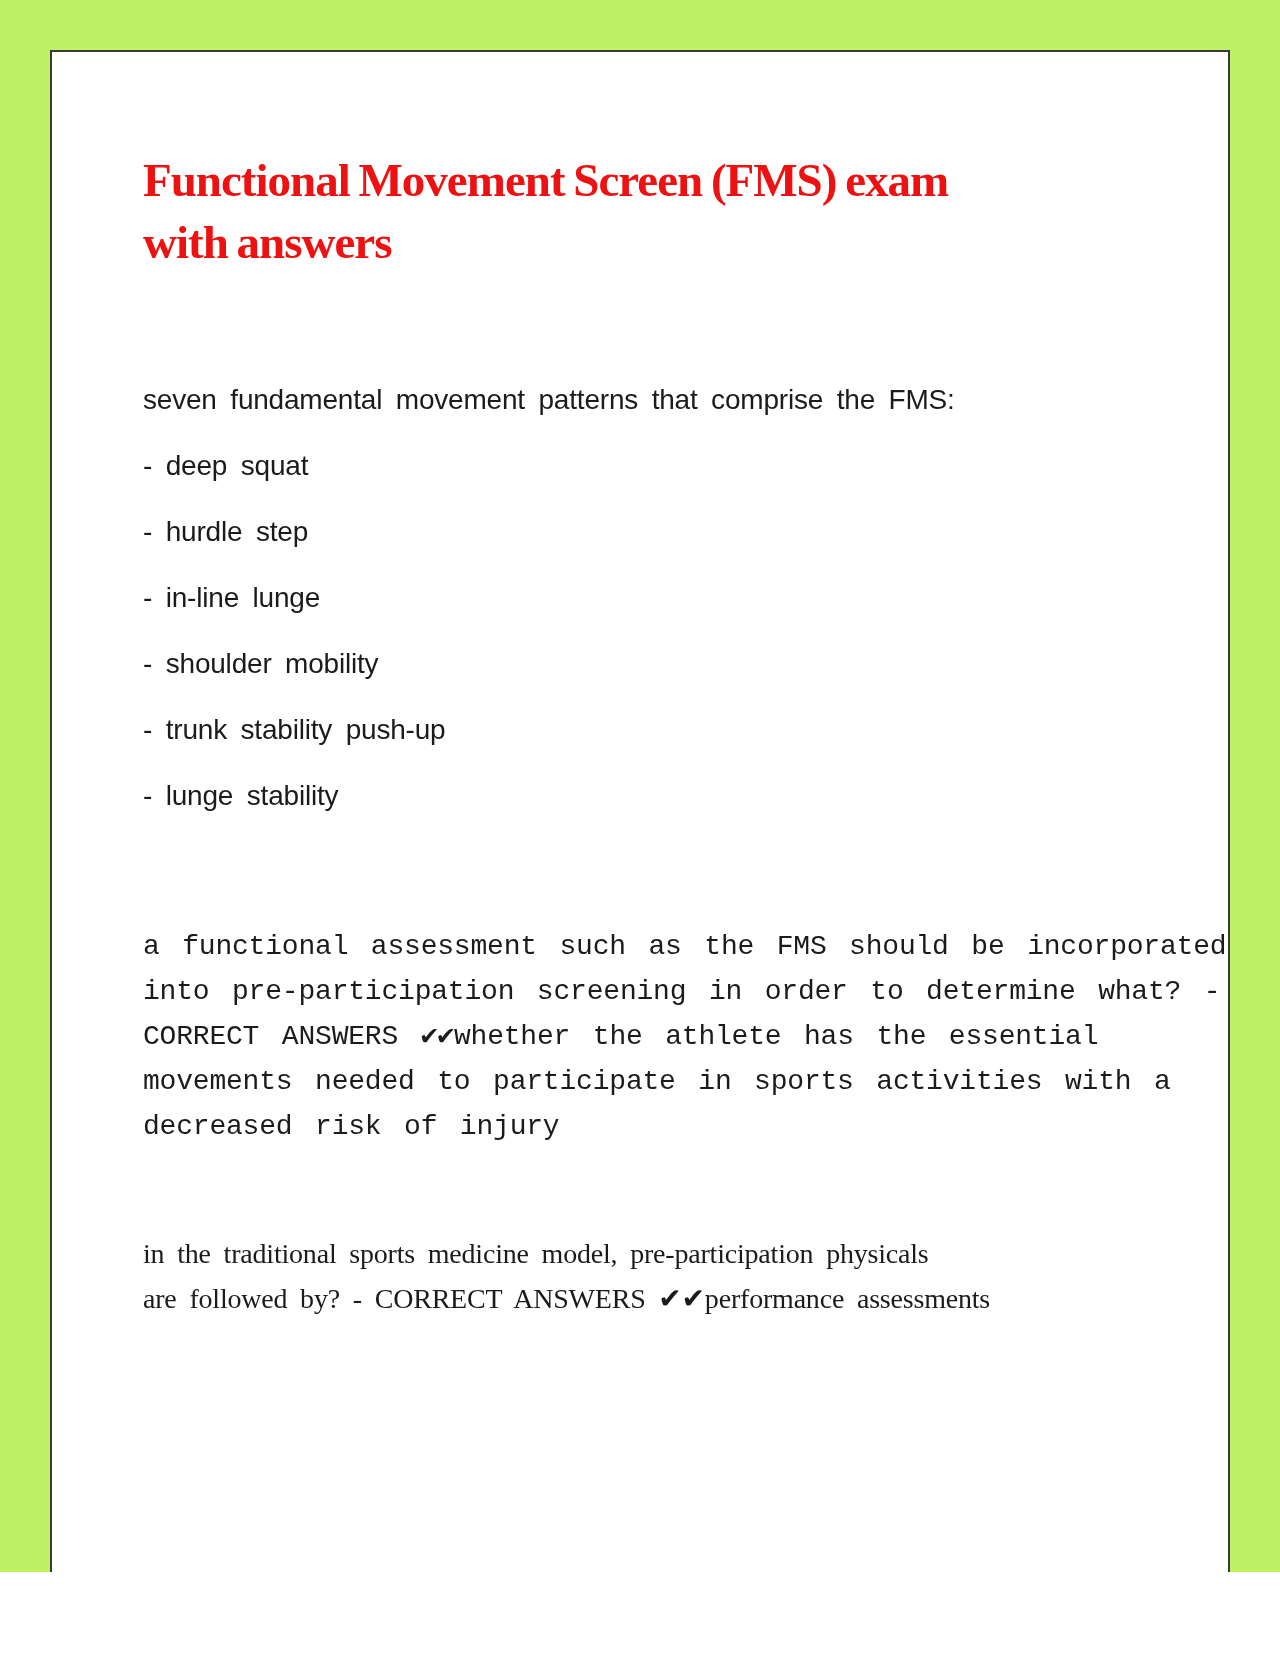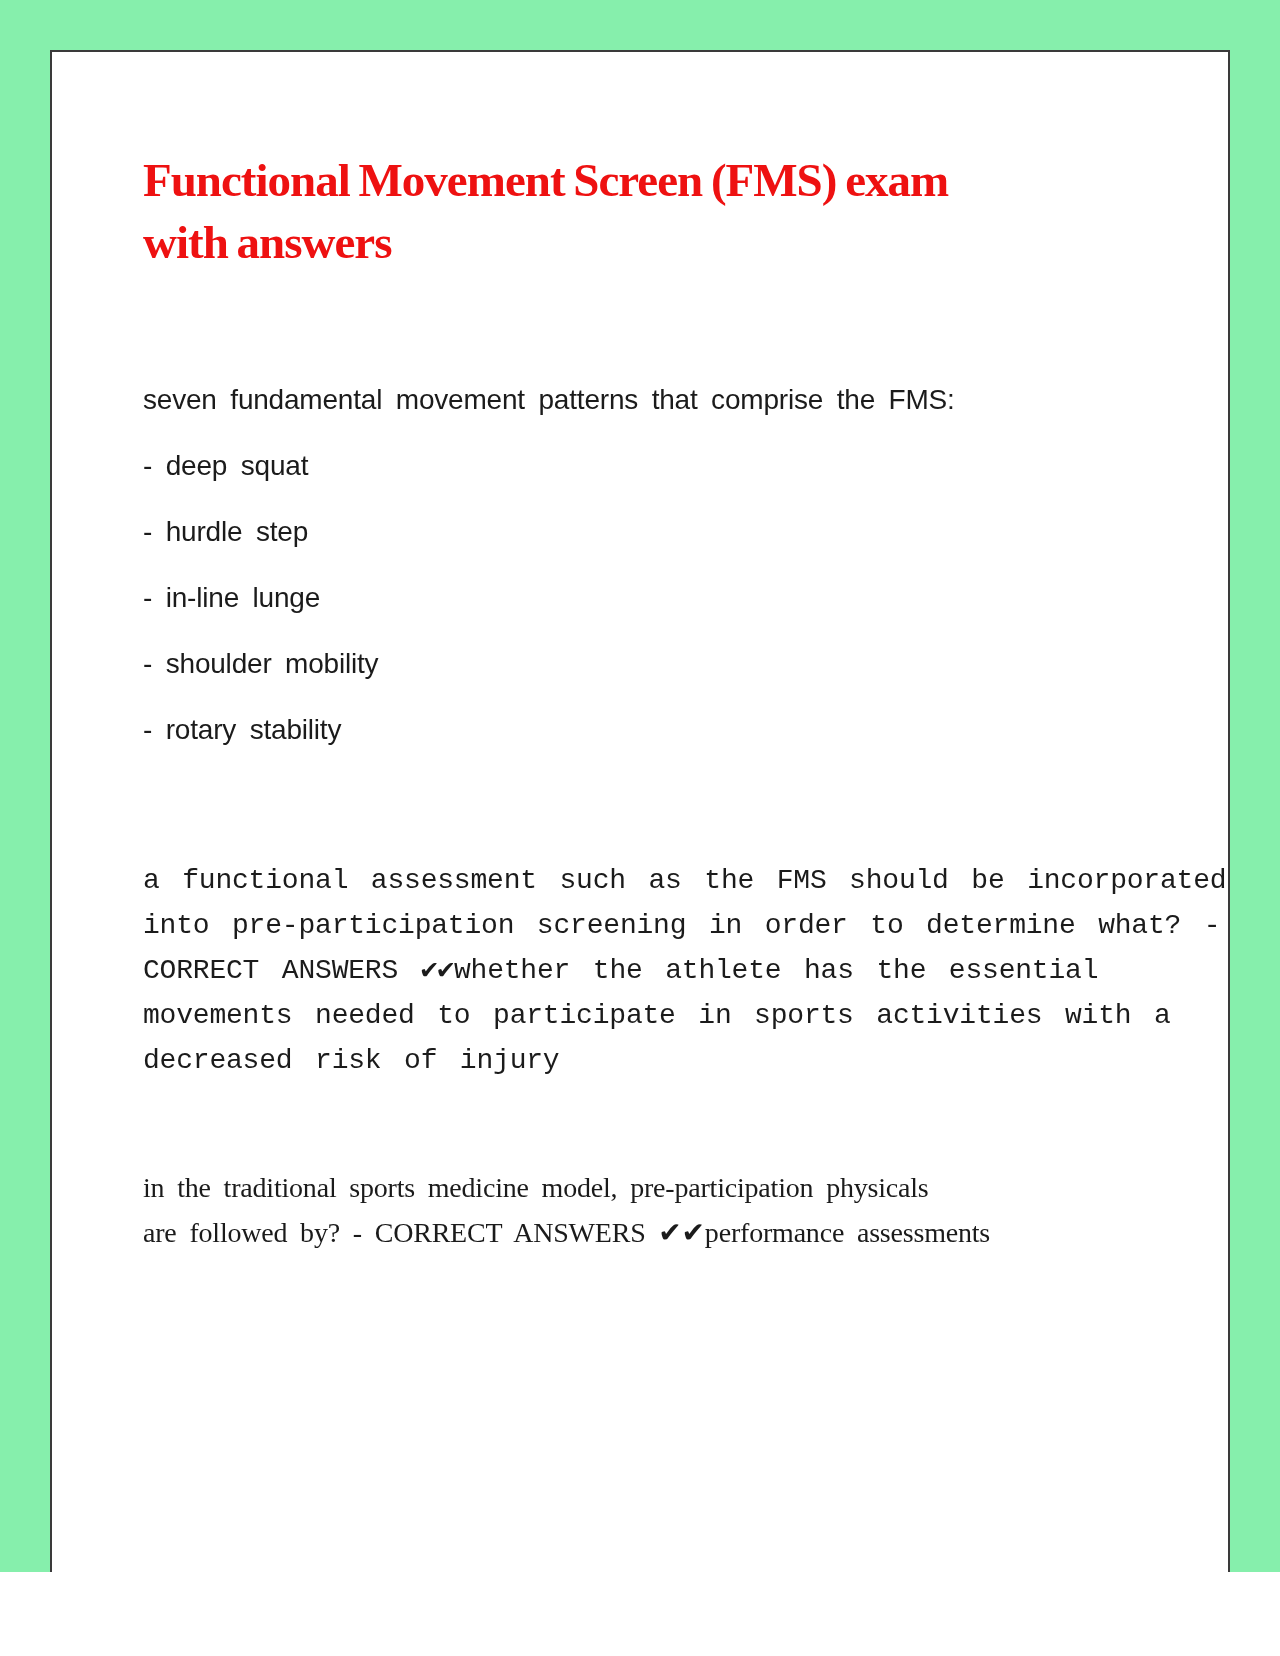--- a/index.html
+++ b/index.html
@@ -5,21 +5,21 @@
   * { margin: 0; padding: 0; box-sizing: border-box; }
   html, body {
     width: 1280px;
     background: #ffffff;
     font-family: "Liberation Sans", sans-serif;
   }
   .page {
     position: relative;
     width: 1280px;
     height: 1572px;
-    background: #86efac;
+    background: #bef264;
     overflow: hidden;
   }
   .frame {
     position: absolute;
     left: 50px;
     top: 50px;
     width: 1180px;
     height: 1555px;
     border: 2px solid #3a3a3a;
     background: #ffffff;
@@ -69,21 +69,22 @@
 
     <div class="body-text intro" style="color: rgb(27, 27, 27);">
       <div class="text-line">seven fundamental movement patterns that comprise the FMS:</div>
     </div>
 
     <div class="body-text movement-list" style="color: rgb(27, 27, 27);">
       <div class="text-line list-item">- deep squat</div>
       <div class="text-line list-item">- hurdle step</div>
       <div class="text-line list-item">- in-line lunge</div>
       <div class="text-line list-item">- shoulder mobility</div>
-      <div class="text-line list-item">- rotary stability</div>
+      <div class="text-line list-item">- trunk stability push-up</div>
+      <div class="text-line list-item">- lunge stability</div>
     </div>
 
     <div class="body-text qa1" style="color: rgb(27, 27, 27); font-family: Liberation Mono, monospace;">
       <div class="text-line">a functional assessment such as the FMS should be incorporated</div>
       <div class="text-line">into pre-participation screening in order to determine what? -</div>
       <div class="text-line">CORRECT ANSWERS ✔✔whether the athlete has the essential</div>
       <div class="text-line">movements needed to participate in sports activities with a</div>
       <div class="text-line">decreased risk of injury</div>
     </div>
 

